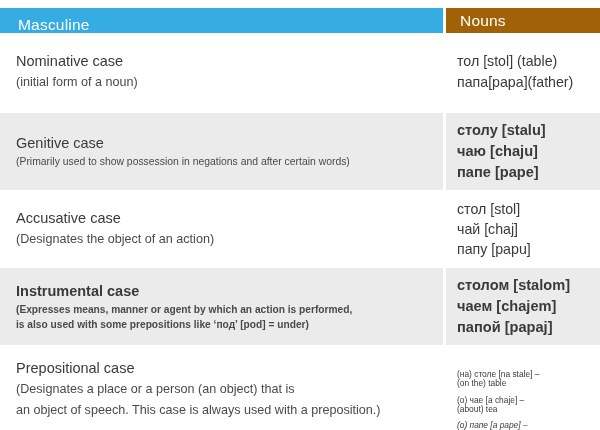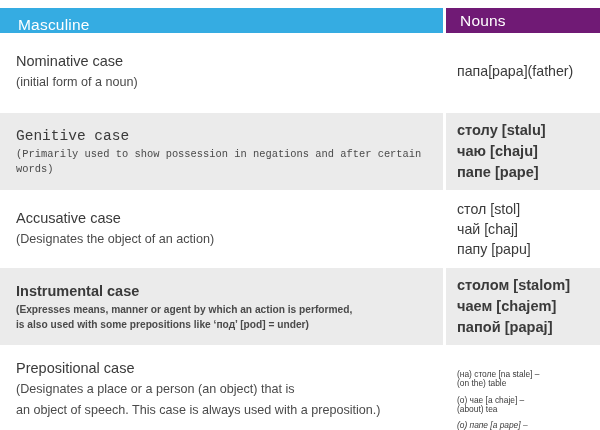--- a/index.html
+++ b/index.html
@@ -36,21 +36,21 @@
     width: 443px;
     height: 33px;
     background: #35ace2;
   }
   .header-right {
     position: absolute;
     left: 446px;
     top: 0;
     width: 154px;
     height: 26px;
-    background: #701a75;
+    background: #a16207;
   }
   .header-label {
     position: absolute;
     top: 50%;
     transform: translateY(-50%);
     left: 18px;
     color: #ffffff;
     font-size: 15.5px;
     letter-spacing: .2px;
     white-space: nowrap;
@@ -138,24 +138,25 @@
     <div class="header-right">
       <span class="header-label">Nouns</span>
     </div>
   </div>
 
   <div class="row-left band-white" style="top:33px;height:77px;">
     <div class="case-title">Nominative case</div>
     <div class="case-desc big">(initial form of a noun)</div>
   </div>
   <div class="row-right band-white" style="top:33px;height:77px;">
+    <div class="noun-line">тол [stol] (table)</div>
     <div class="noun-line">папа[papa](father)</div>
   </div>
 
-  <div class="row-left band-gray" style="top:113px;height:77px;font-family:Liberation Mono, monospace;">
+  <div class="row-left band-gray" style="top:113px;height:77px;">
     <div class="case-title">Genitive case</div>
     <div class="case-desc">(Primarily used to show possession in negations and after certain words)</div>
   </div>
   <div class="row-right band-gray" style="top:113px;height:77px;">
     <div class="noun-line lg">столу [stalu]</div>
     <div class="noun-line lg">чаю [chaju]</div>
     <div class="noun-line lg">папе [pape]</div>
   </div>
 
   <div class="row-left band-white" style="top:193px;height:72px;">

